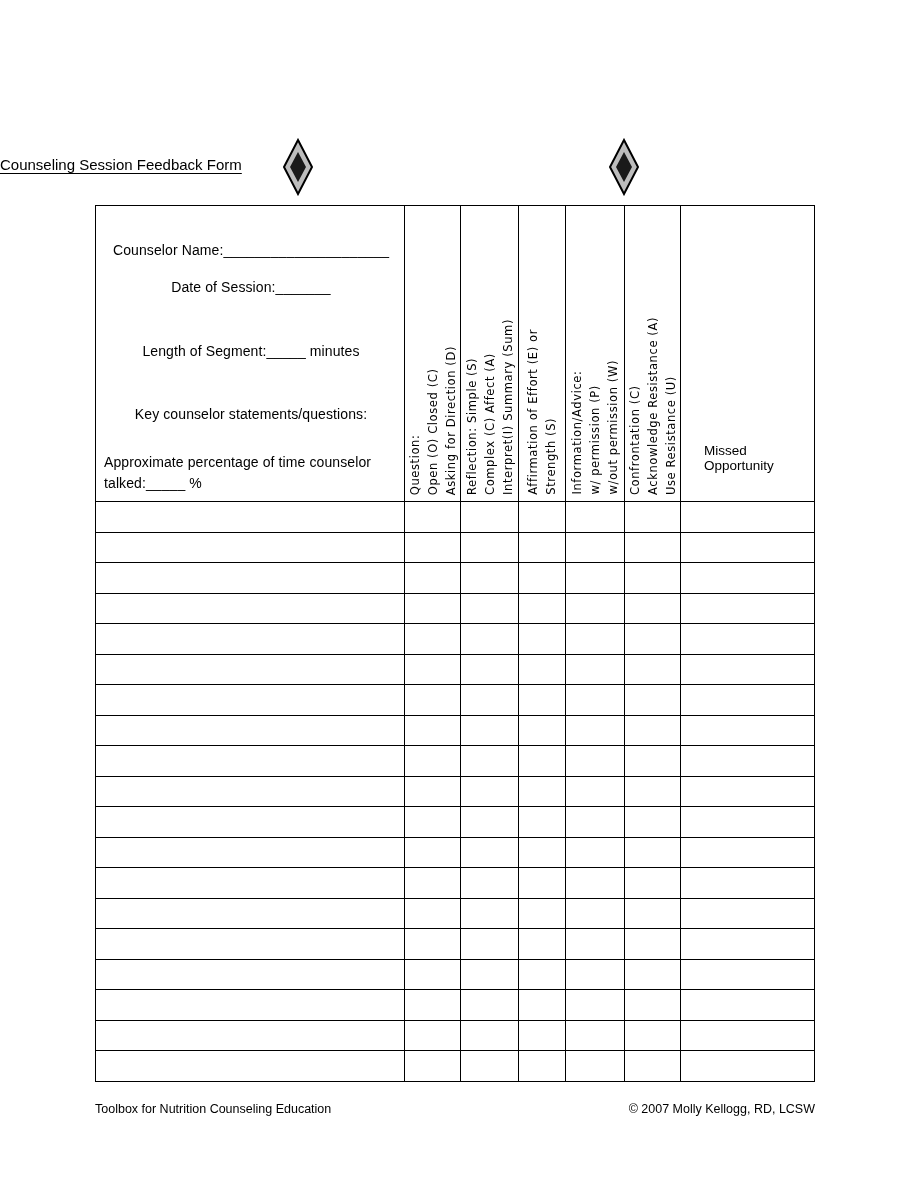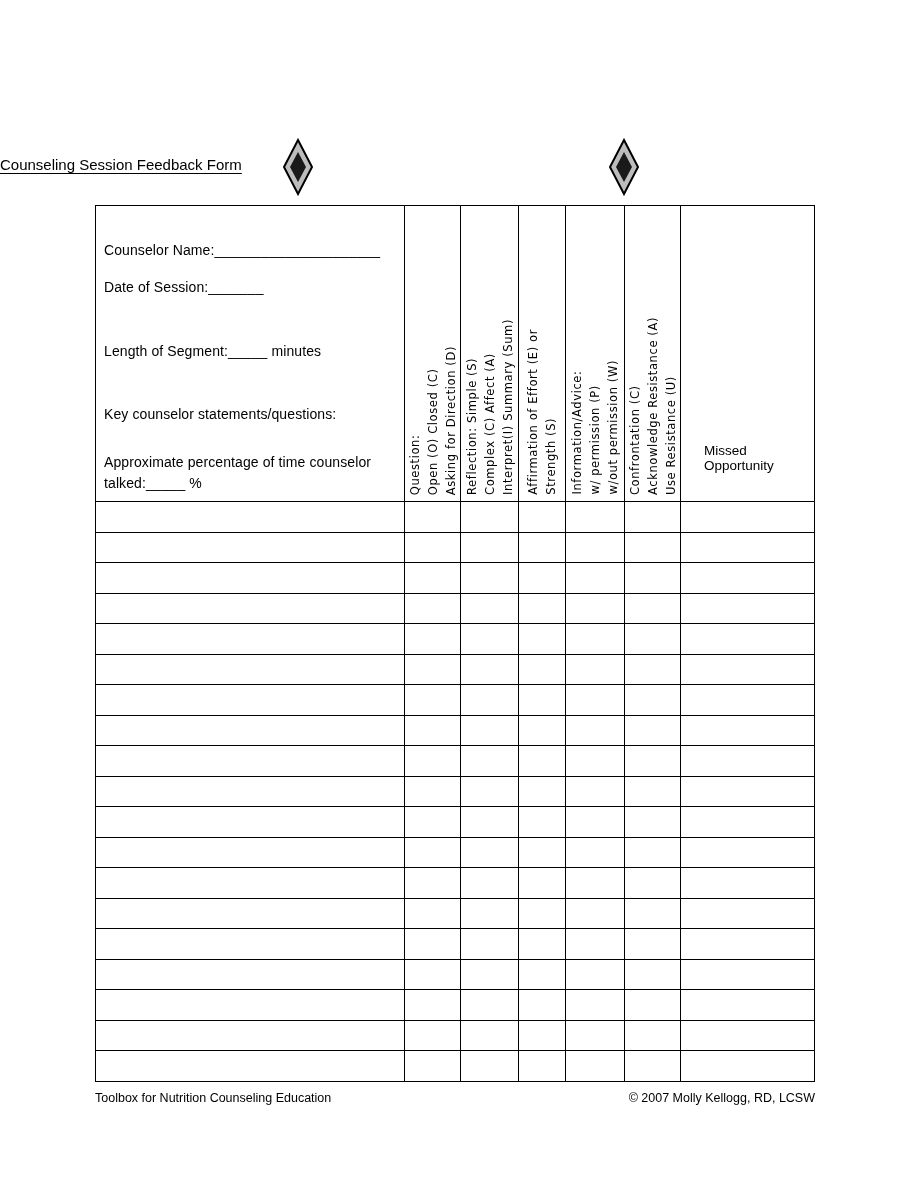--- a/index.html
+++ b/index.html
@@ -31,21 +31,21 @@
     display:grid;
     grid-template-columns:308px 56px 58px 47px 59px 56px 133px;
     height:295px;
   }
   .hcell { position:relative; }
   .hcell + .hcell { border-left:1px solid #000; }
 
   
   .info-cell {
     display:flex; flex-direction:column;
-    padding:0 6px 6px 8px; font-size:14px;
+    padding:0 6px 6px 8px; font-size:14px;align-items:center;
   }
   .field { letter-spacing:0.1px; }
   .f-name   { margin-top:36px; }
   .f-date   { margin-top:21px; }
   .f-length { margin-top:48px; }
   .f-talk   { margin-top:30px; line-height:1.55; }
   .f-key    { margin-top:auto; }
 
   
   .vcell { display:flex; justify-content:center; align-items:flex-end; padding-bottom:6px; }
@@ -66,21 +66,21 @@
     grid-template-columns:308px 56px 58px 47px 59px 56px 133px;
     height:30.5px;
     border-top:1px solid #000;
   }
   .tcell + .tcell { border-left:1px solid #000; }
 
   
   .footer {
     position:absolute; left:95px; top:1081px; width:720px;
     display:flex; justify-content:space-between;
-    font-size:12.5px; padding-top:10px;
+    font-size:12.5px; padding-top:21px;
   }
 </style>
 </head>
 <body>
 
 <div class="page">
 
   <div class="title-row">
     <svg class="diamond left" viewBox="0 0 32 58">
       <polygon points="16,2 30,29 16,56 2,29" stroke="#000" stroke-width="2" fill="#bdbdbd"></polygon>

